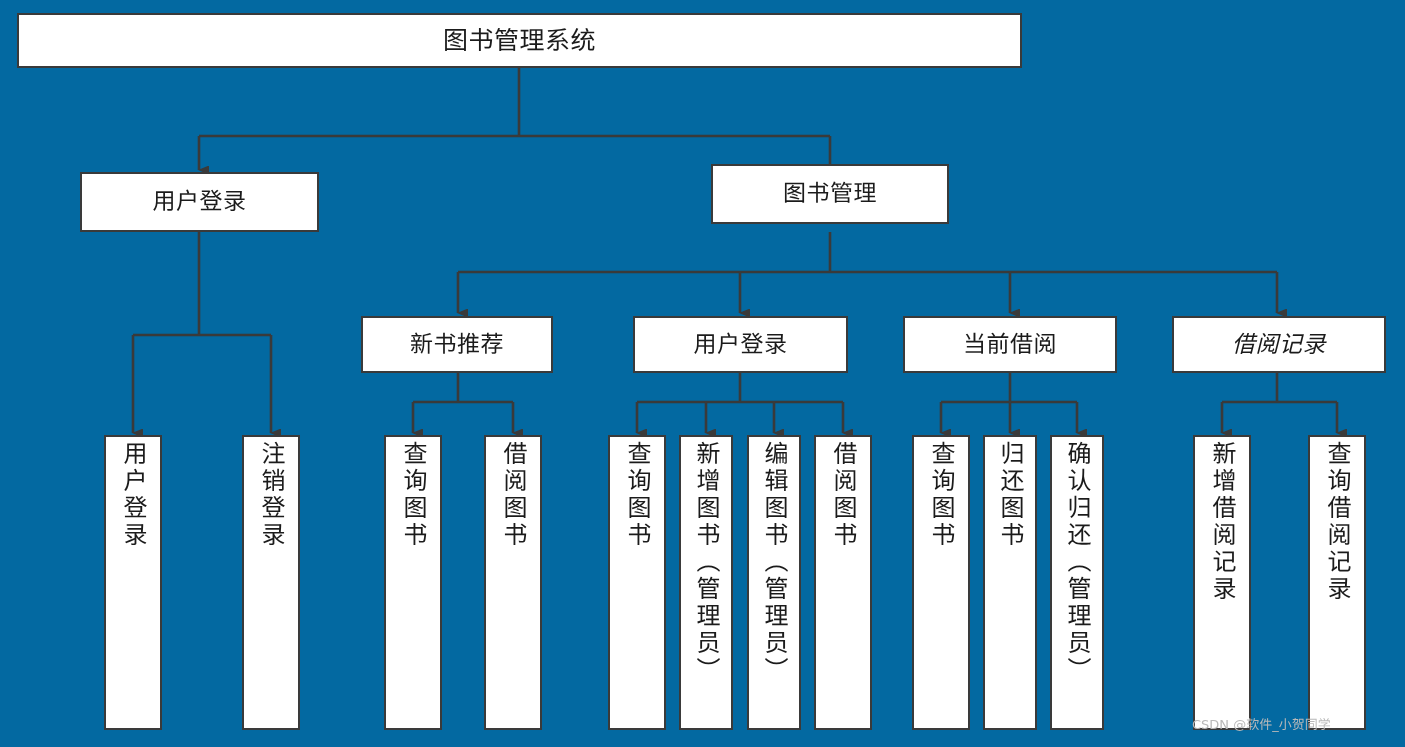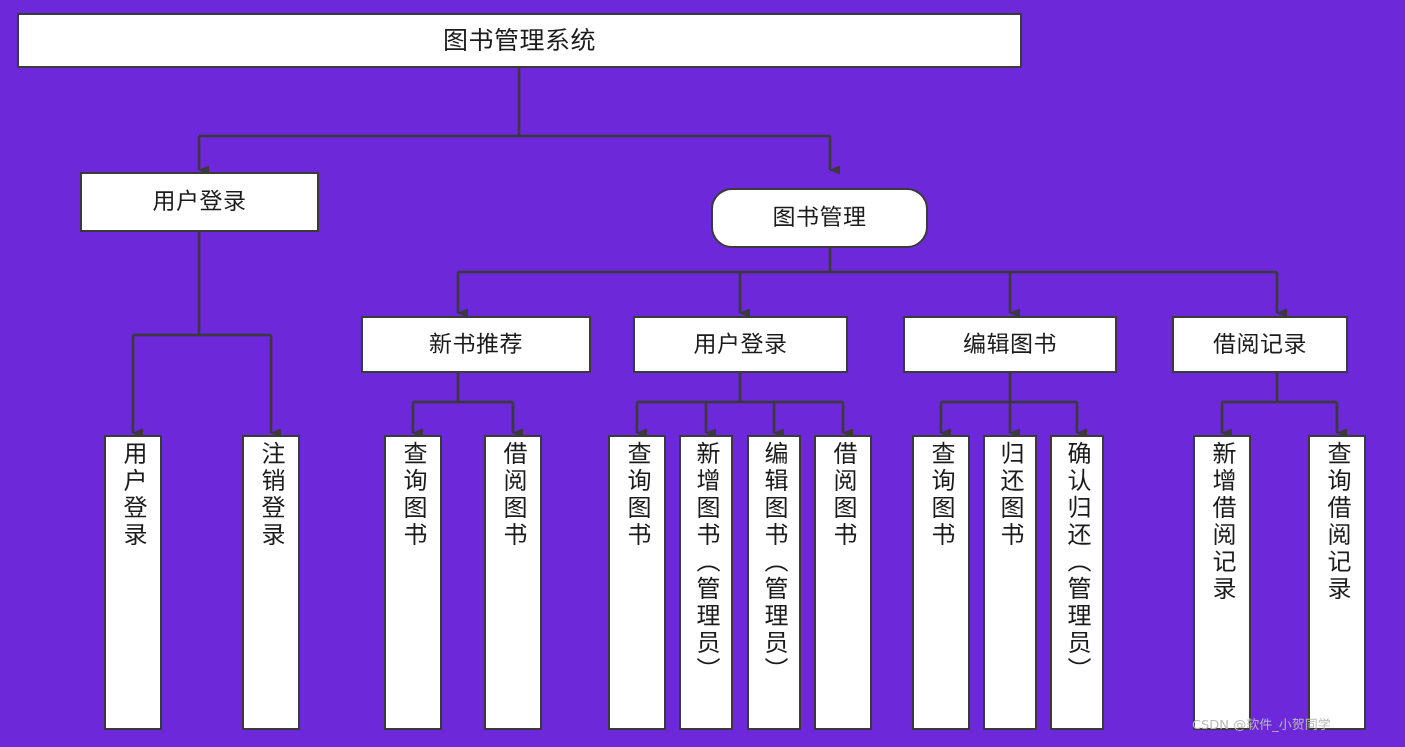--- a/index.html
+++ b/index.html
@@ -9,21 +9,21 @@
     background: #ffffff;
   }
   body {
     font-family: "DejaVu Sans", "Liberation Sans", sans-serif;
     color: #111111;
   }
   #diagram-root {
     position: relative;
     width: 1405px;
     height: 747px;
-    background: #6d28d9;
+    background: #0369a1;
     overflow: hidden;
   }
   #connector-layer {
     position: absolute;
     left: 0;
     top: 0;
     width: 1405px;
     height: 747px;
     pointer-events: none;
   }
@@ -131,37 +131,37 @@
   </svg>
 
   <div class="node horizontal root" style="left:17px; top:13px; width:1005px; height:55px;">
     <span class="node-label">图书管理系统</span>
   </div>
 
   <div class="node horizontal" style="left:80px; top:172px; width:239px; height:60px;">
     <span class="node-label">用户登录</span>
   </div>
 
-  <div class="node horizontal" style="left:711px; top:188px; width:217px; height:60px;border-radius:21px;">
+  <div class="node horizontal" style="left:711px; top:164px; width:238px; height:60px;">
     <span class="node-label">图书管理</span>
   </div>
 
-  <div class="node horizontal" style="left:361px; top:316px; width:230px; height:57px;">
+  <div class="node horizontal" style="left:361px; top:316px; width:192px; height:57px;">
     <span class="node-label">新书推荐</span>
   </div>
 
   <div class="node horizontal" style="left:633px; top:316px; width:215px; height:57px;">
     <span class="node-label">用户登录</span>
   </div>
 
   <div class="node horizontal" style="left:903px; top:316px; width:214px; height:57px;">
-    <span class="node-label">编辑图书</span>
-  </div>
-
-  <div class="node horizontal" style="left:1172px; top:316px; width:176px; height:57px;">
+    <span class="node-label">当前借阅</span>
+  </div>
+
+  <div class="node horizontal" style="left:1172px; top:316px; width:214px; height:57px;font-style:italic;">
     <span class="node-label">借阅记录</span>
   </div>
 
   <div class="node vertical" style="left:104px; top:435px; width:58px; height:295px;">
     <span class="node-label">用户登录</span>
   </div>
 
   <div class="node vertical" style="left:242px; top:435px; width:58px; height:295px;">
     <span class="node-label">注销登录</span>
   </div>

